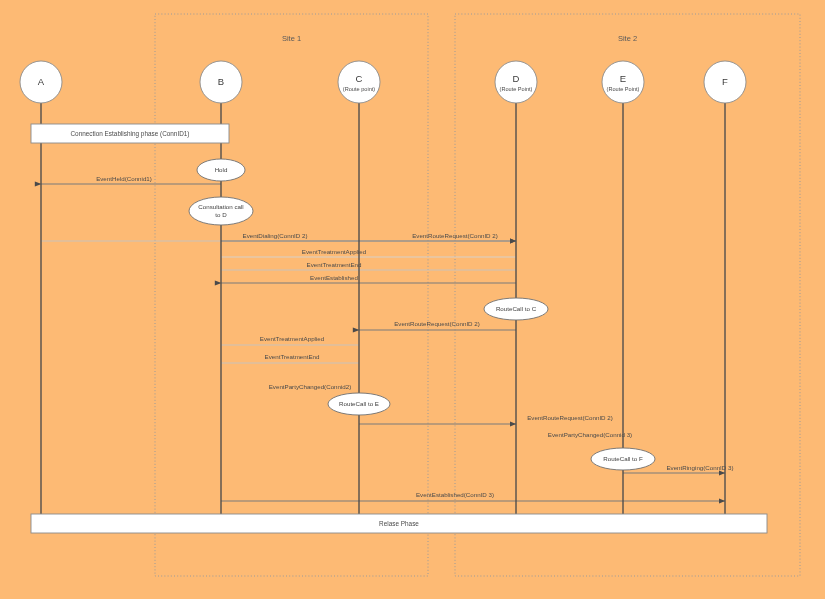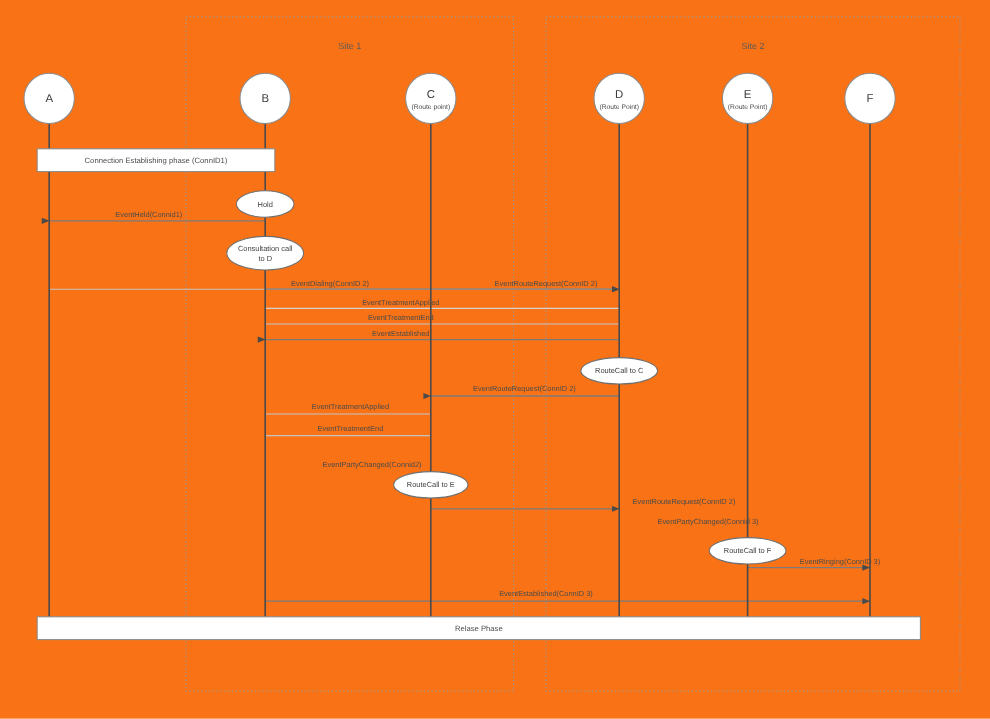--- a/index.html
+++ b/index.html
@@ -11,21 +11,21 @@
   body {
     font-family: "Liberation Sans", sans-serif;
     color: #3b3b3b;
     -webkit-font-smoothing: antialiased;
   }
   #canvas {
     position: relative;
     width: 825px;
     height: 599px;
     overflow: hidden;
-    background: #f97316;
+    background: #fdba74;
   }
   #svg-root {
     position: absolute;
     top: 0;
     left: 0;
     width: 825px;
     height: 599px;
   }
   text {
     font-family: "Liberation Sans", sans-serif;

